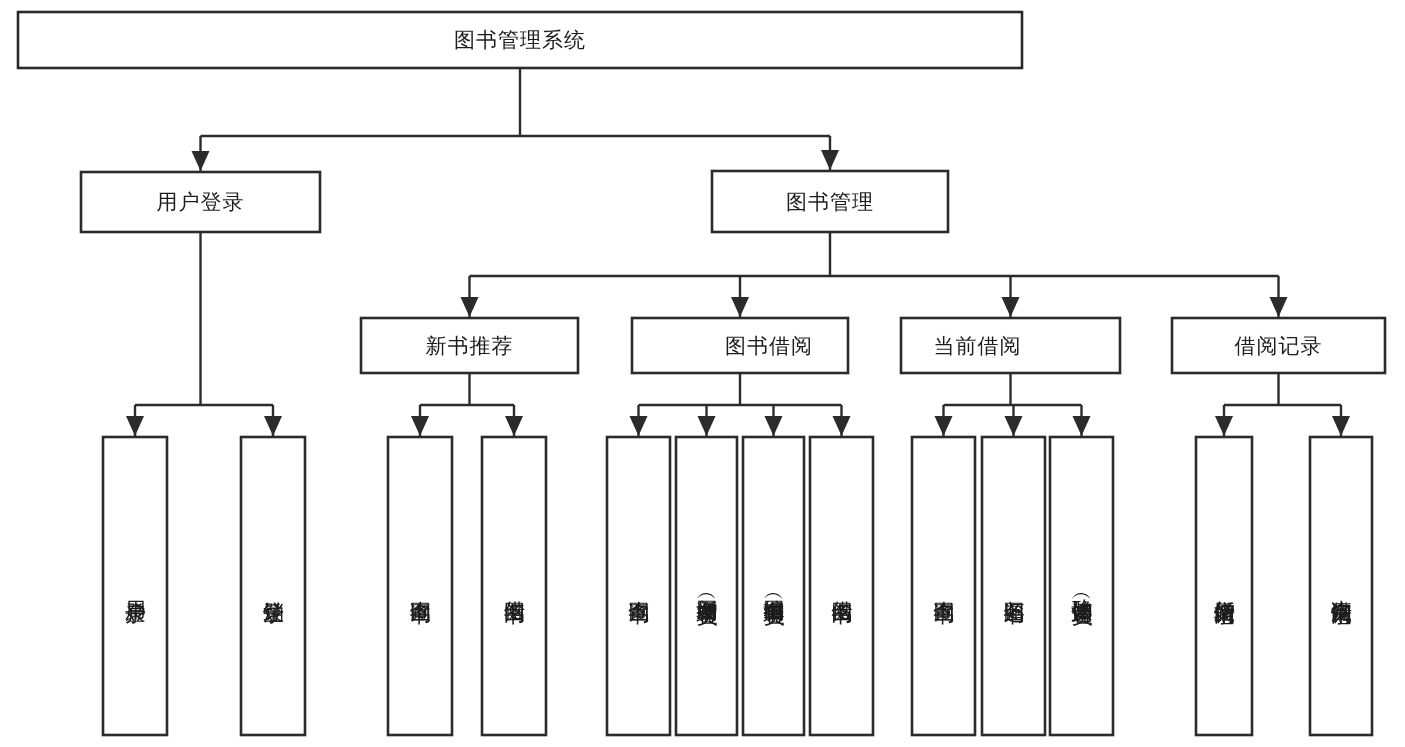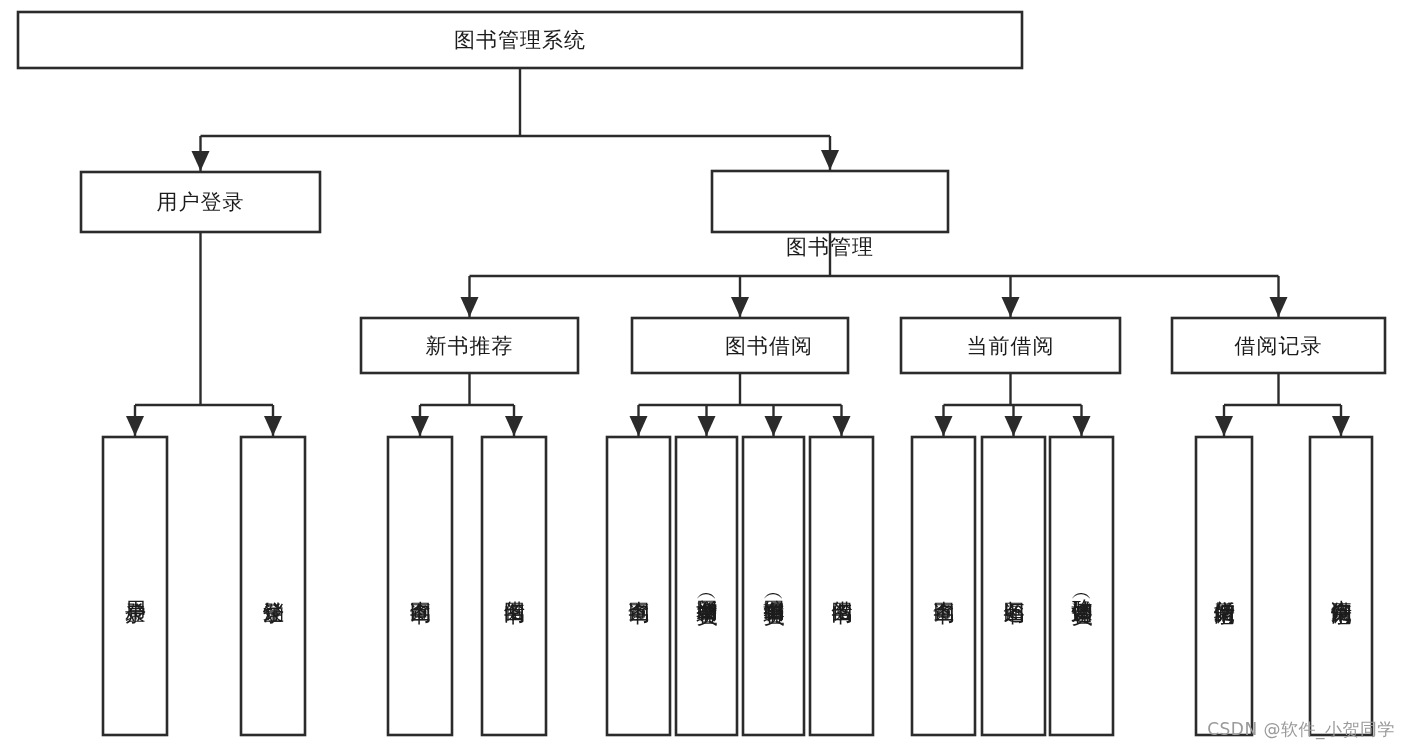--- a/index.html
+++ b/index.html
@@ -146,33 +146,32 @@
       <line x1="1278.5" y1="373" x2="1278.5" y2="405" class="connector"></line>
       <line x1="1224" y1="405" x2="1341" y2="405" class="connector"></line>
       <line x1="1224" y1="405" x2="1224" y2="436" class="connector"></line>
       <path d="M 1215 416 L 1233 416 L 1224 436 Z" class="arrow-head"></path>
       <line x1="1341" y1="405" x2="1341" y2="436" class="connector"></line>
       <path d="M 1332 416 L 1350 416 L 1341 436 Z" class="arrow-head"></path>
     </svg>
   <div id="label-layer">
       <div class="hlabel-wrap" style="left: 18px; top: 12px; width: 1004px; height: 56px;">图书管理系统</div>
       <div class="hlabel-wrap" style="left: 81px; top: 172px; width: 239px; height: 60px;">用户登录</div>
-      <div class="hlabel-wrap" style="left: 712px; top: 171px; width: 236px; height: 61px; margin-top: 45px;">图书管理</div>
+      <div class="hlabel-wrap" style="left: 712px; top: 171px; width: 236px; height: 61px;">图书管理</div>
       <div class="hlabel-wrap" style="left: 361px; top: 318px; width: 217px; height: 55px;">新书推荐</div>
       <div class="hlabel-wrap" style="left: 632px; top: 318px; width: 216px; height: 55px; margin-left: 29px;">图书借阅</div>
-      <div class="hlabel-wrap" style="left: 901px; top: 318px; width: 219px; height: 55px;">当前借阅</div>
+      <div class="hlabel-wrap" style="left: 868px; top: 318px; width: 219px; height: 55px;">当前借阅</div>
       <div class="hlabel-wrap" style="left: 1172px; top: 318px; width: 213px; height: 55px; font-family: Liberation Mono, monospace;">借阅记录</div>
       <div class="vlabel-wrap" style="left: 103px; top: 437px; width: 64px; height: 298px;">用户登录</div>
       <div class="vlabel-wrap" style="left: 241px; top: 437px; width: 64px; height: 298px;">注销登录</div>
       <div class="vlabel-wrap" style="left: 388px; top: 437px; width: 64px; height: 298px;">查询图书</div>
       <div class="vlabel-wrap" style="left: 482px; top: 437px; width: 64px; height: 298px;">借阅图书</div>
       <div class="vlabel-wrap" style="left: 607px; top: 437px; width: 63px; height: 298px;">查询图书</div>
       <div class="vlabel-wrap" style="left: 676px; top: 437px; width: 61px; height: 298px;">新增图书（管理员）</div>
       <div class="vlabel-wrap" style="left: 743px; top: 437px; width: 61px; height: 298px;">编辑图书（管理员）</div>
       <div class="vlabel-wrap" style="left: 810px; top: 437px; width: 63px; height: 298px;">借阅图书</div>
       <div class="vlabel-wrap" style="left: 912px; top: 437px; width: 63px; height: 298px;">查询图书</div>
       <div class="vlabel-wrap" style="left: 982px; top: 437px; width: 63px; height: 298px;">归还图书</div>
       <div class="vlabel-wrap" style="left: 1050px; top: 437px; width: 63px; height: 298px;">确认归还（管理员）</div>
       <div class="vlabel-wrap" style="left: 1196px; top: 437px; width: 56px; height: 298px;">新增借阅记录</div>
       <div class="vlabel-wrap" style="left: 1310px; top: 437px; width: 62px; height: 298px;">查询借阅记录</div>
     </div>
-  <div id="watermark">CSDN @软件_小贺同学</div>
 </div>
 
 </body></html>

